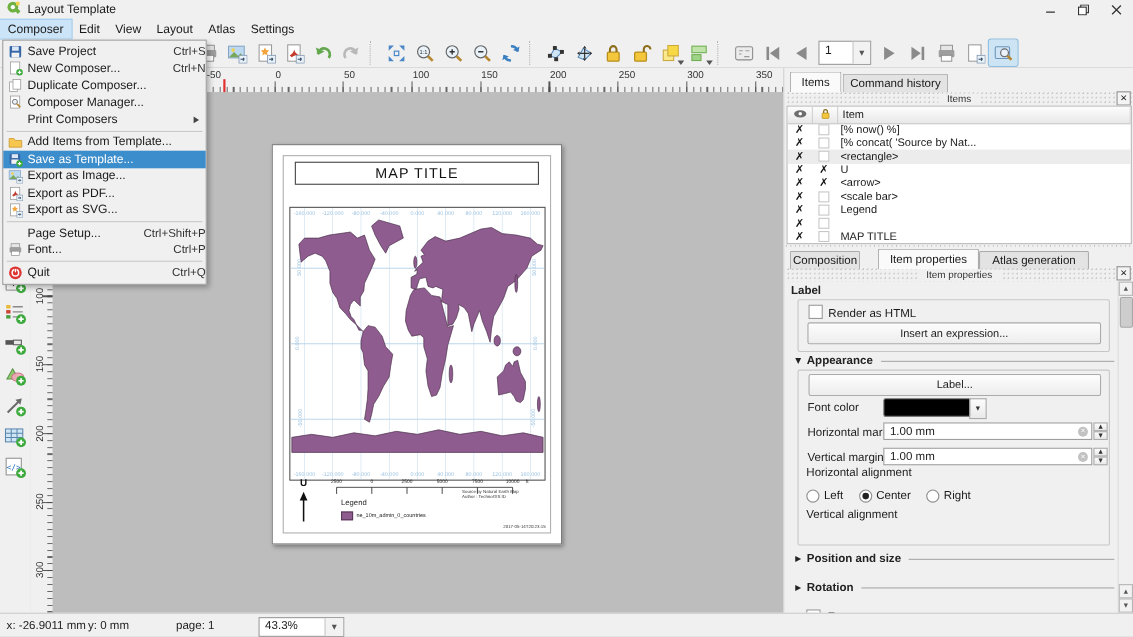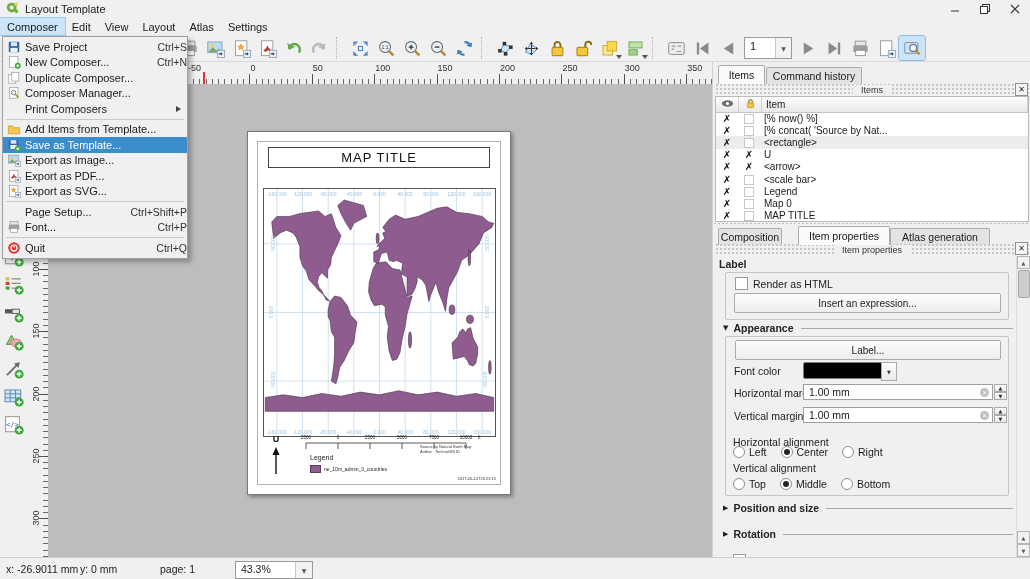--- a/index.html
+++ b/index.html
@@ -580,21 +580,20 @@
           <span class="lab">&lt;scale bar&gt;</span>
         </div>
         <div class="irow" style="top: 88.2px;">
           <span class="cc"><span class="x">✗</span></span>
           <span class="cc"><span class="box"></span></span>
           <span class="lab">Legend</span>
         </div>
         <div class="irow" style="top: 100.4px;">
           <span class="cc"><span class="x">✗</span></span>
           <span class="cc"><span class="box"></span></span>
-          <span class="lab">Map 0</span>
         </div>
         <div class="irow" style="top: 112.6px;">
           <span class="cc"><span class="x">✗</span></span>
           <span class="cc"><span class="box"></span></span>
           <span class="lab">MAP TITLE</span>
         </div>
       </div>
   </div>
 
   <div id="splitter"></div>
@@ -653,43 +652,33 @@
     <div class="flabel" style="left:21px;top:154px">Vertical margin</div>
     <div class="field" style="left:90px;top:151px;width:190px">
       <span>1.00 mm</span>
         <span class="clr">×</span>
     </div>
     <div class="spin" style="left:281px;top:151px">
         <div>▲</div>
         <div>▼</div>
       </div>
 
-    <div class="flabel" style="left:20px;top:180px">Horizontal alignment</div>
+    <div class="flabel" style="left:20px;top:168px">Horizontal alignment</div>
     <div class="abs" style="left:20px;top:188px" id="hradios"><span class="radio">
           <span class="rb"></span>
           <span>Left</span>
         </span><span class="radio sel">
           <span class="rb"></span>
           <span>Center</span>
         </span><span class="radio">
           <span class="rb"></span>
           <span>Right</span>
         </span></div>
 
     <div class="flabel" style="left:20px;top:206px">Vertical alignment</div>
-    <div class="abs" style="left:20px;top:220px" id="vradios"><span class="radio">
-          <span class="rb"></span>
-          <span>Top</span>
-        </span><span class="radio sel">
-          <span class="rb"></span>
-          <span>Middle</span>
-        </span><span class="radio">
-          <span class="rb"></span>
-          <span>Bottom</span>
-        </span></div>
 
     <div id="collapsedsections">
         <div class="grphead" style="left: 10px; top: 246px;">
           <span class="tri">▶</span>
           <span class="gt">Position and size</span>
           <span class="ln"></span>
         </div>
         <div class="grphead" style="left: 10px; top: 272px;">
           <span class="tri">▶</span>
           <span class="gt">Rotation</span>

